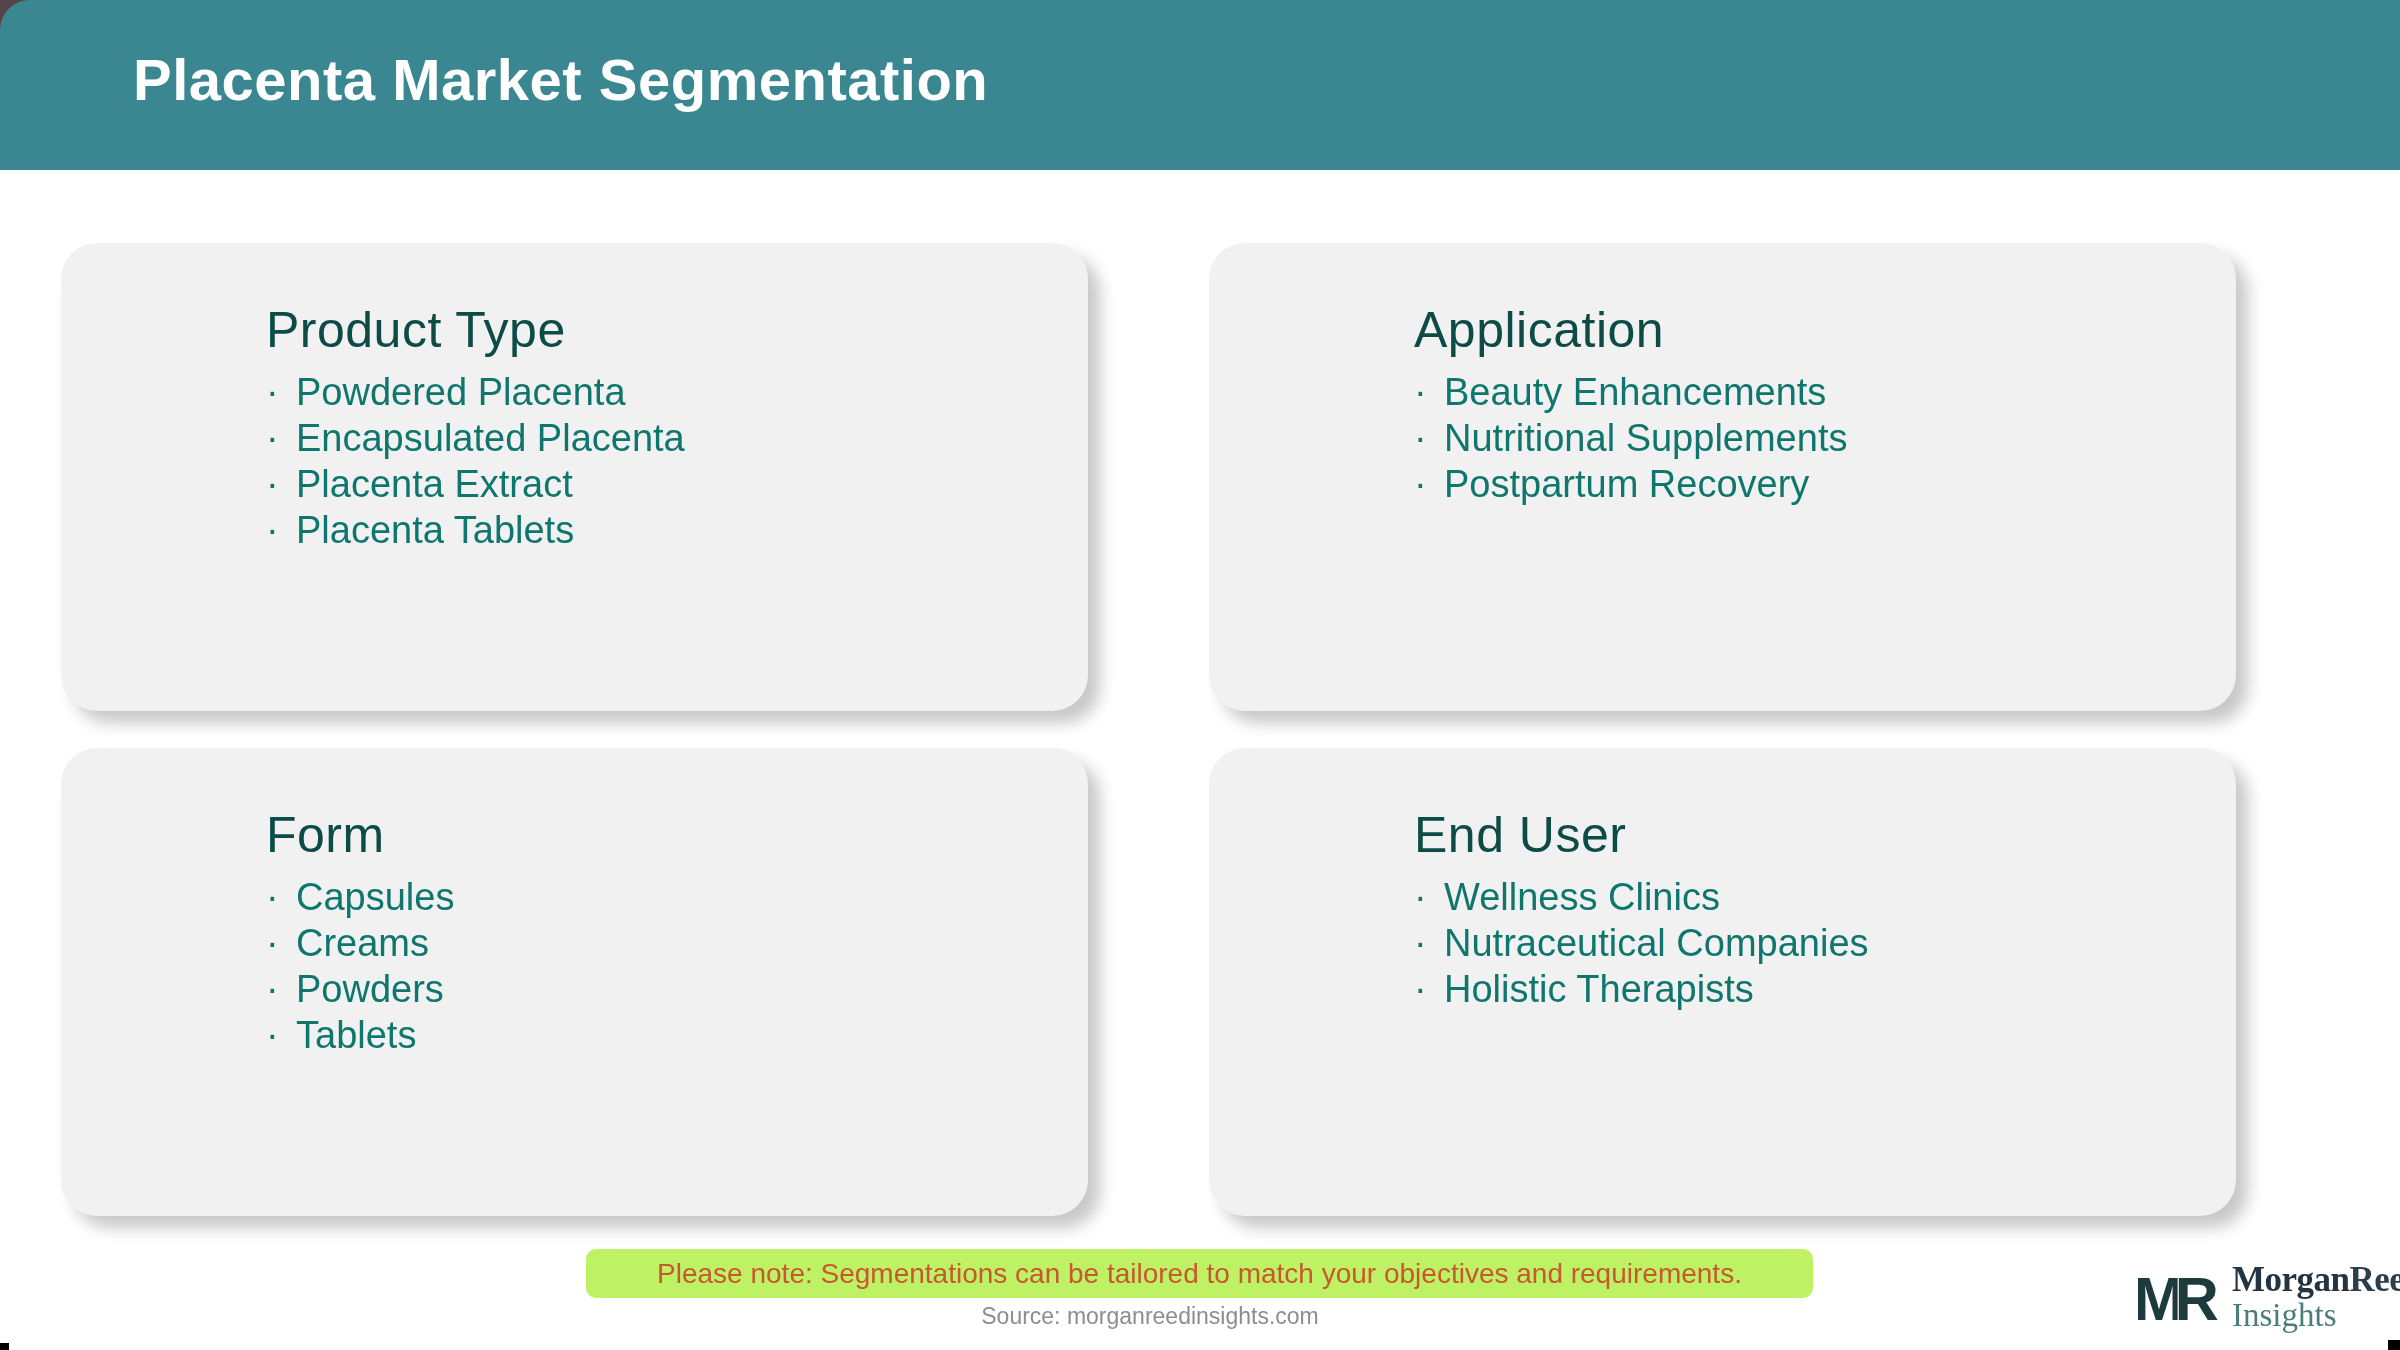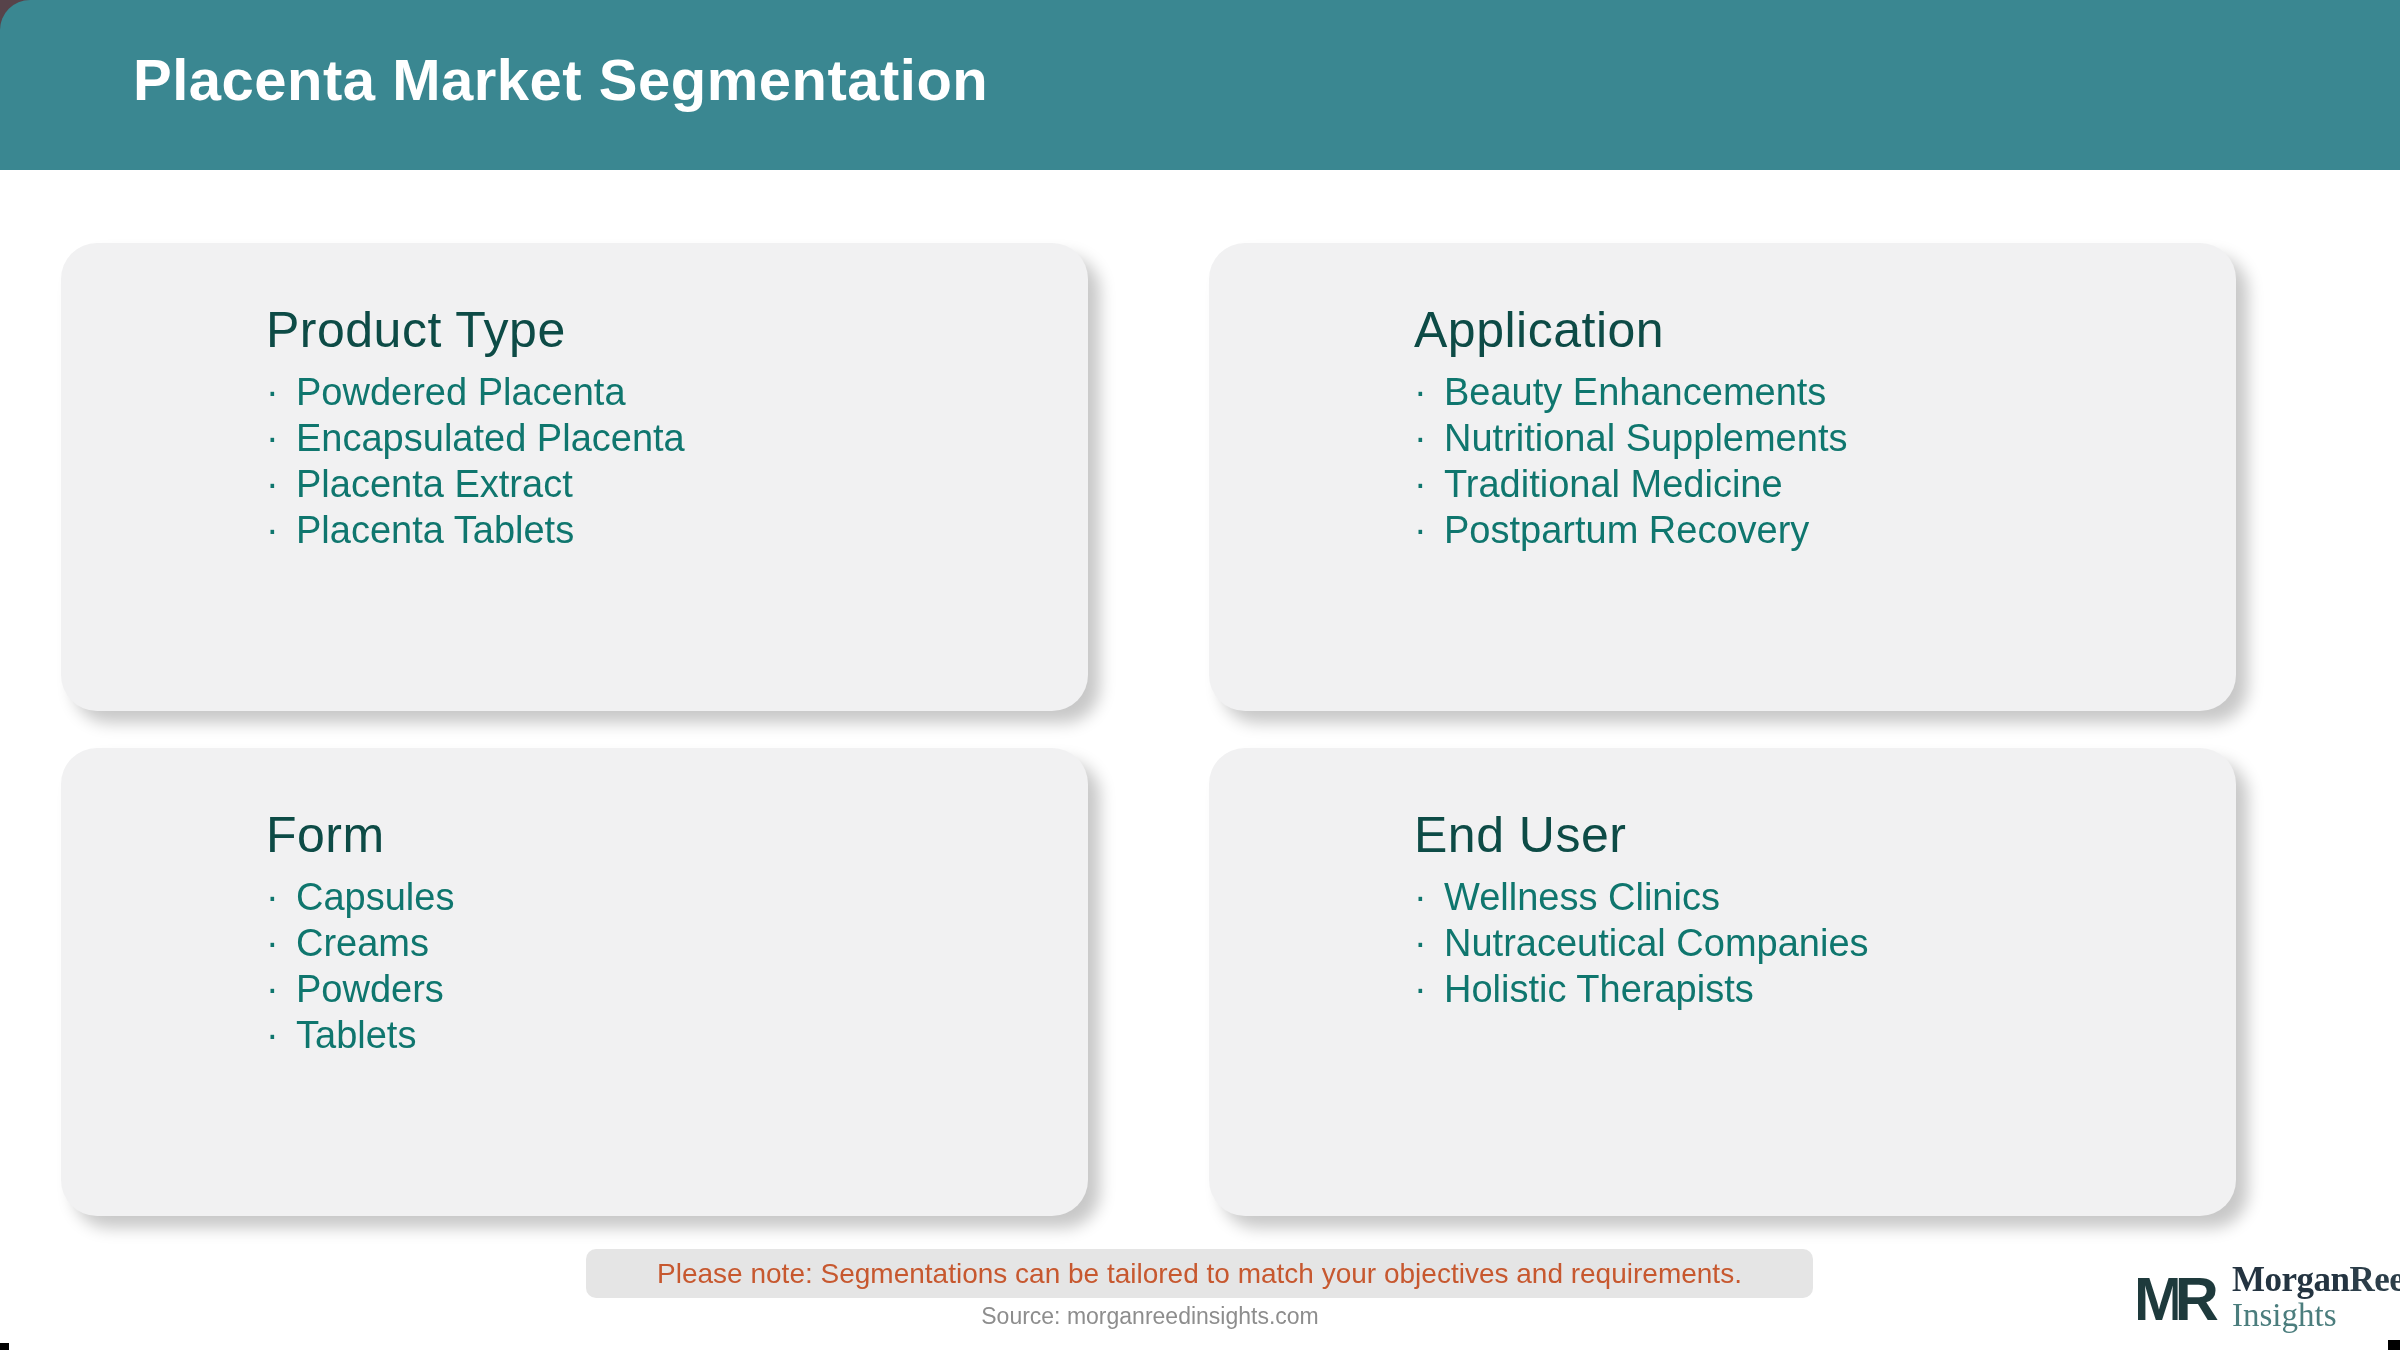--- a/index.html
+++ b/index.html
@@ -71,21 +71,21 @@
   }
   .item .bullet {
     display: inline-block;
     width: 30px;
     text-align: left;
   }
   .note-bar {
     position: absolute;
     left: 586px; top: 1249px;
     width: 1227px; height: 49px;
-    background: #e5e5e5;
+    background: #bef264;
     border-radius: 10px;
     display: flex;
     align-items: center;
     justify-content: center;
   }
   .note-bar span {
     font-size: 28px;
     color: #c7582f;
   }
   .source-line {
@@ -146,21 +146,20 @@
       <div class="item"><span class="bullet">·</span><span>Placenta Extract</span></div>
       <div class="item"><span class="bullet">·</span><span>Placenta Tablets</span></div>
     </div>
   </div>
 
   <div class="card c2">
     <h2>Application</h2>
     <div class="list">
       <div class="item"><span class="bullet">·</span><span>Beauty Enhancements</span></div>
       <div class="item"><span class="bullet">·</span><span>Nutritional Supplements</span></div>
-      <div class="item"><span class="bullet">·</span><span>Traditional Medicine</span></div>
       <div class="item"><span class="bullet">·</span><span>Postpartum Recovery</span></div>
     </div>
   </div>
 
   <div class="card c3">
     <h2>Form</h2>
     <div class="list">
       <div class="item"><span class="bullet">·</span><span>Capsules</span></div>
       <div class="item"><span class="bullet">·</span><span>Creams</span></div>
       <div class="item"><span class="bullet">·</span><span>Powders</span></div>

